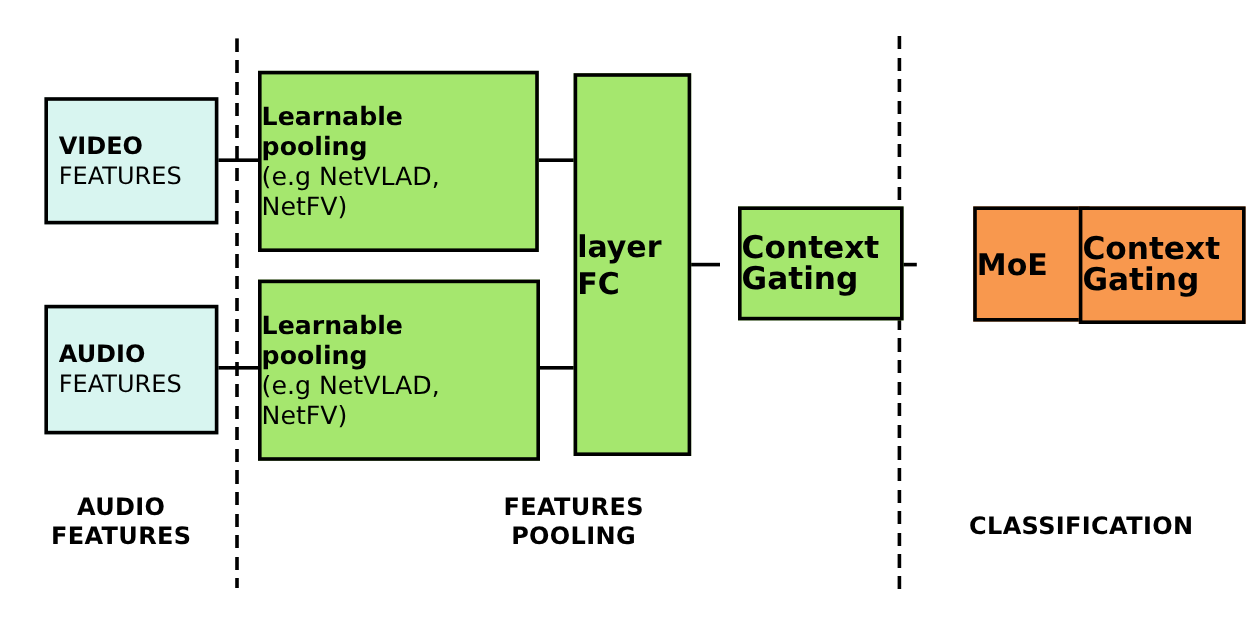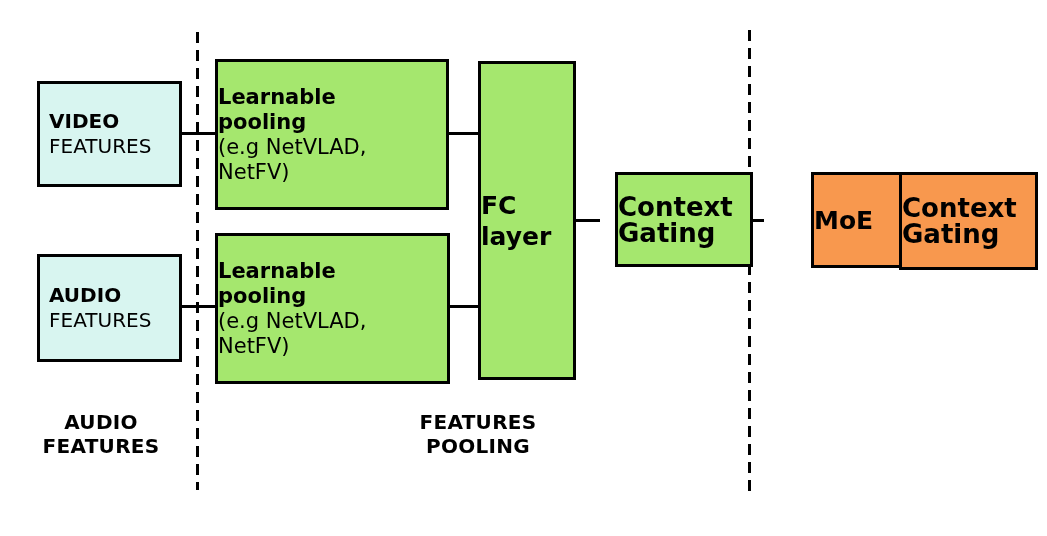--- a/index.html
+++ b/index.html
@@ -86,22 +86,22 @@
   </div>
 
   <div class="node pool-node t21" style="left:215px; top:233px; width:235px; height:151px;">
     <span class="line bold">Learnable</span>
     <span class="line bold">pooling</span>
     <span class="line">(e.g NetVLAD,</span>
     <span class="line">NetFV)</span>
   </div>
 
   <div class="node pool-node t25 bold" style="left:478px; top:61px; width:98px; height:319px;">
+    <span class="line">layer</span>
     <span class="line">FC</span>
-    <span class="line">layer</span>
   </div>
 
   <div class="node pool-node t22 bold" style="left:599px; top:172px; width:138px; height:95px;">
     <span class="line">Context</span>
     <span class="line">Gating</span>
   </div>
 
   <div class="node class-node t25 bold" style="left:763px; top:172px; width:97px; height:96px;margin-left:48px;">
     <span class="line">MoE</span>
   </div>
@@ -114,14 +114,17 @@
   <div class="section-label" style="left:21px; top:410px; width:160px;">
     <span class="line">AUDIO</span>
     <span class="line" style="display:block;">FEATURES</span>
   </div>
 
   <div class="section-label" style="left:398px; top:410px; width:160px;">
     <span class="line">FEATURES</span>
     <span class="line" style="display:block;">POOLING</span>
   </div>
 
+  <div class="section-label" style="left:791px; top:426px; width:220px;">
+    <span class="line">CLASSIFICATION</span>
+  </div>
 
 </div>
 
 </body></html>

